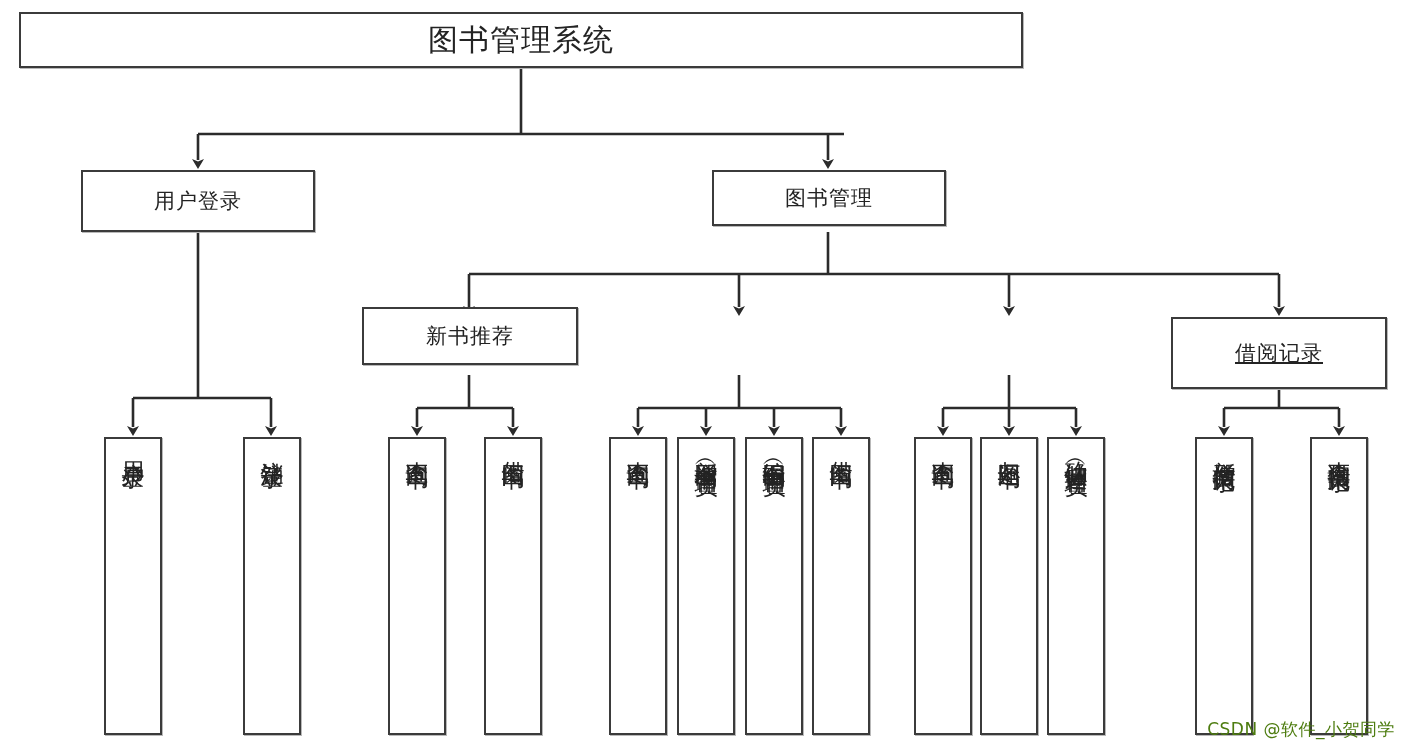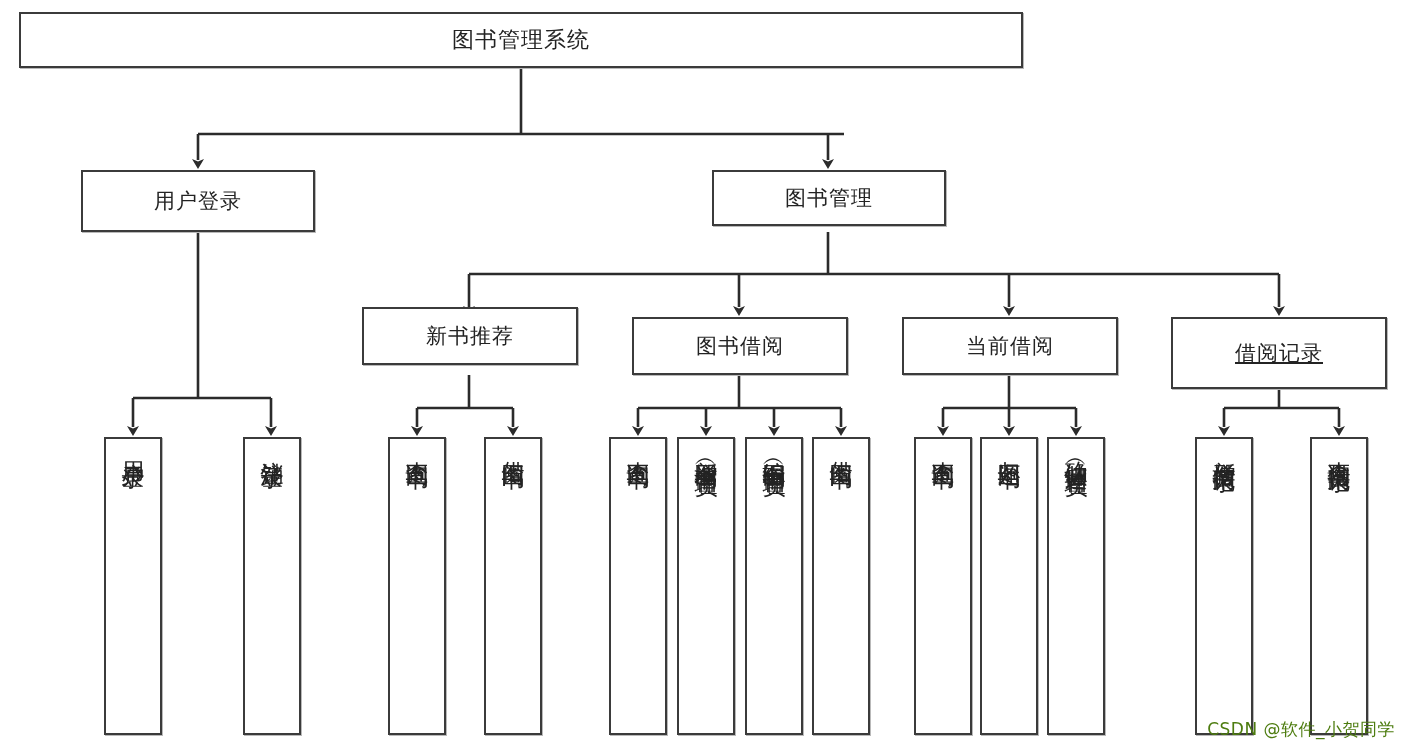--- a/index.html
+++ b/index.html
@@ -46,21 +46,21 @@
   }
   .node.vert .label{
     writing-mode:vertical-rl;
     text-orientation:upright;
     font-size:23px;
     letter-spacing:2px;
     line-height:1;
     white-space:normal;
     max-height:100%;
   }
-  .node.root .label{ font-size:22px; }
+  .node.root .label{ font-size:30px; }
 
   #watermark{
     position:absolute;
     right:10px;
     bottom:6px;
     font-size:17px;
     color:#4d7c0f;
     letter-spacing:0.5px;
     z-index:5;
     user-select:none;
@@ -130,26 +130,20 @@
   <div class="node horiz" style="left:81px;top:170px;width:234px;height:62px;">
     <span class="label">用户登录</span>
   </div>
   <div class="node horiz" style="left:712px;top:170px;width:234px;height:56px;">
     <span class="label">图书管理</span>
   </div>
 
   <div class="node horiz" style="left:362px;top:307px;width:216px;height:58px;">
     <span class="label">新书推荐</span>
   </div>
-  <div class="node horiz" style="left:632px;top:317px;width:216px;height:58px;">
-    <span class="label">图书借阅</span>
-  </div>
-  <div class="node horiz" style="left:902px;top:317px;width:216px;height:58px;">
-    <span class="label">当前借阅</span>
-  </div>
   <div class="node horiz" style="left:1171px;top:317px;width:216px;height:72px;text-decoration:underline;">
     <span class="label">借阅记录</span>
   </div>
 
   <div class="node vert" style="left:104px;top:437px;width:58px;height:298px;">
     <span class="label">用户登录</span>
   </div>
   <div class="node vert" style="left:243px;top:437px;width:58px;height:298px;">
     <span class="label">注销登录</span>
   </div>

